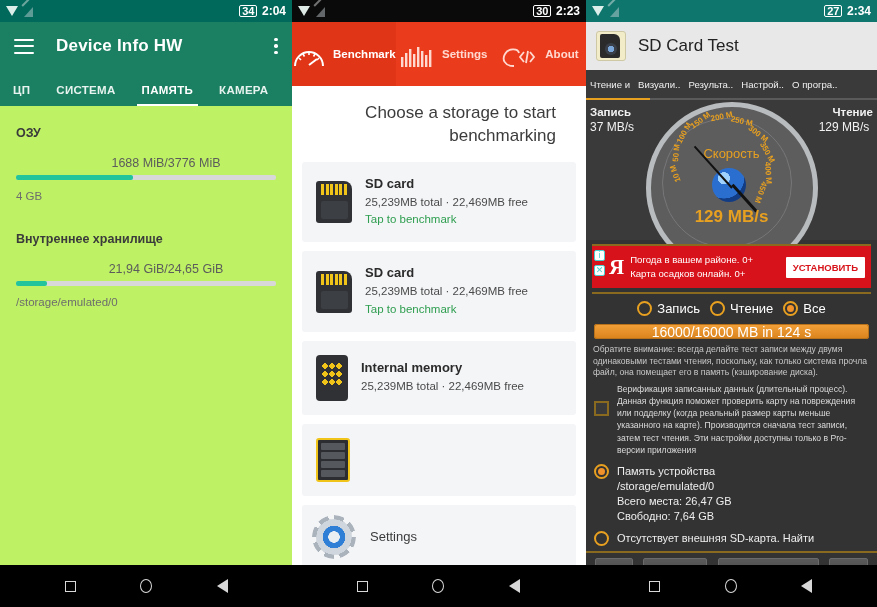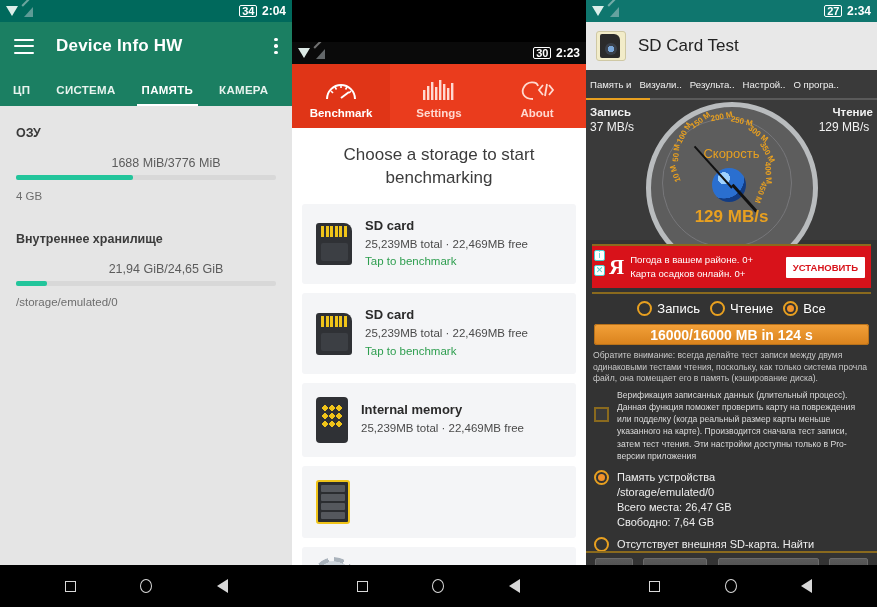--- a/index.html
+++ b/index.html
@@ -5,21 +5,21 @@
   * { box-sizing: border-box; margin: 0; padding: 0; }
   html, body {
     width: 877px; height: 607px;
     background: #000;
     font-family: "Liberation Sans", sans-serif;
     overflow: hidden;
   }
   .screen { position: relative; width: 877px; height: 607px; display: flex; }
   .panel { position: relative; height: 565px; overflow: hidden; }
   .p1 { width: 292px; background: #fafafa; }
-  .p2 { width: 294px; background: #86efac; margin-top: 42px; }
+  .p2 { width: 294px; background: #86efac; }
   .p3 { width: 291px; background: #2f2f2f; }
 
   
   .statusbar {
     height: 22px; display: flex; align-items: center;
     padding: 0 6px; font-size: 11px; color: #fff; font-weight: bold;
   }
   .sb-green { background: #00695c; }
   .sb-black { background: #0a0a0a; }
   .sb-blue  { background: #0f766e; }
@@ -51,38 +51,38 @@
   .p1-title { color: #fff; font-size: 17px; font-weight: bold; margin-left: 22px; letter-spacing: .2px; }
   .kebab { margin-left: auto; width: 4px; display: flex; flex-direction: column; gap: 3px; }
   .kebab i { width: 3.5px; height: 3.5px; background: #fff; border-radius: 50%; }
   .p1-tabs { background: #1b7f62; height: 36px; display: flex; align-items: flex-end;
              padding-left: 0; position: relative; }
   .p1-tab { color: #e7f3ee; font-size: 11.5px; font-weight: bold; padding: 0 13px 10px;
             white-space: nowrap; letter-spacing: .3px; position: relative; }
   .p1-tab.sel { color: #ffffff; }
   .p1-tab.sel:after { content: ""; position: absolute; left: 8px; right: 8px; bottom: 0;
                       height: 2.5px; background: #fff; }
-  .p1-body { padding: 20px 16px 16px; background: #e5e5e5; height: calc(100% - 106px); }
+  .p1-body { padding: 20px 16px 16px; background: #bef264; height: calc(100% - 106px); }
   .sec-title { font-size: 12.5px; font-weight: bold; color: #3b3b3b; margin-bottom: 16px; }
   .sec-val { font-size: 12.5px; color: #5c5c5c; text-align: center; margin-bottom: 5px;
              padding-left: 40px; }
   .bar-track { height: 5px; background: #d8d8d8; border-radius: 2px; position: relative; }
   .bar-fill { position: absolute; left: 0; top: 0; height: 100%; background: #22c59b; border-radius: 2px; }
   .sec-sub { font-size: 11.5px; color: #6d6d6d; margin-top: 10px; }
   .sp32 { height: 30px; }
 
   
   .p2-tabs { background: #ea3c1d; height: 64px; display: flex; }
-  .p2-tab { flex: 1; display: flex; flex-direction: column; align-items: center;
+  .p2-tab { flex: 1; display: flex; align-items: center;
             justify-content: center; gap: 7px; color: #ffd9d0; }
   .p2-tab.sel { background: #e03517; color: #fff; }
   .p2-tab span { font-size: 11.5px; font-weight: bold; }
   .p2-ico { height: 26px; display: flex; align-items: flex-end; }
   .p2-body { background: #fff; height: calc(100% - 86px); padding: 0 10px; }
-  .p2-head { text-align: center; font-size: 17px; color: #3c3c3c; padding: 16px 20px 14px;
+  .p2-head { text-align: right; font-size: 17px; color: #3c3c3c; padding: 16px 20px 14px;
              line-height: 1.35; }
   .card { background: #f4f5f7; border-radius: 3px; display: flex; align-items: center;
           gap: 13px; padding: 14px 14px; margin-bottom: 9px; }
   .card-txt h4 { font-size: 13px; color: #2b2b2b; margin-bottom: 3px; }
   .card-txt p { font-size: 11.5px; color: #4a4a4a; line-height: 1.5; }
   .card-txt p.ok { color: #2e9e4f; }
   .sdico { width: 36px; height: 42px; background: #2f3135; border-radius: 3px 8px 3px 3px;
            position: relative; flex: none; }
   .sdico:before { content: ""; position: absolute; left: 5px; top: 3px; width: 26px; height: 11px;
                   background: repeating-linear-gradient(90deg,#f0c419 0 3px,#2f3135 3px 4.5px); }
@@ -162,24 +162,24 @@
   .ad-btn { margin-left: auto; margin-right: 6px; background: #fff; color: #d8121a; font-size: 9.5px;
             font-weight: bold; padding: 5px 7px; border: none; border-radius: 1px; }
 
   .radiorow { display: flex; align-items: center; justify-content: center; gap: 10px;
               padding: 7px 0 5px; border-top: 2px solid #8a6a1e; margin: 4px 6px 0; }
   .radio { display: flex; align-items: center; gap: 5px; color: #fff; font-size: 13px; }
   .rdot { width: 15px; height: 15px; border-radius: 50%; border: 2px solid #e8a020; flex: none;
           position: relative; background: #333; }
   .rdot.on:after { content: ""; position: absolute; inset: 2px; background: #f2922a; border-radius: 50%; }
 
-  .progbar { margin: 3px 8px 0; height: 21px; border-radius: 3px;
+  .progbar { margin: 3px 8px 0; height: 15px; border-radius: 3px;
              background: linear-gradient(180deg,#f3a13a,#d9821c); display: flex;
              align-items: center; justify-content: center; color: #fff; font-size: 14px;
-             font-weight: bold; box-shadow: inset 0 0 0 1px #b9721a; }
+             font-weight: normal; box-shadow: inset 0 0 0 1px #b9721a; }
   .note { color: #c8c8c8; font-size: 8.6px; line-height: 1.35; padding: 5px 7px 0; }
   .chkrow { display: flex; gap: 8px; padding: 4px 8px 0; align-items: flex-start; }
   .chkbox { width: 15px; height: 15px; border: 2px solid #8a6a1e; background: #3a3a3a;
             margin-top: 18px; flex: none; }
   .chktxt { color: #dcdcdc; font-size: 8.6px; line-height: 1.42; }
   .optrow { display: flex; gap: 8px; padding: 8px 8px 0; align-items: flex-start; }
   .opttxt { color: #eee; font-size: 11px; line-height: 1.35; }
   .btnbar { position: absolute; left: 0; right: 0; bottom: 0; height: 34px;
             border-top: 2px solid #8a6a1e; display: flex; align-items: center;
             justify-content: space-around; background: #333; padding: 0 4px; }
@@ -368,21 +368,21 @@
         <span class="clock">2:34</span>
       </div>
     </div>
 
     <div class="p3-appbar">
       <div class="p3-icon"></div>
       <div class="p3-title">SD Card Test</div>
     </div>
 
     <div class="p3-tabs">
-      <div class="p3-tab">Память и</div>
+      <div class="p3-tab">Чтение и</div>
       <div class="p3-tab">Визуали..</div>
       <div class="p3-tab">Результа..</div>
       <div class="p3-tab">Настрой..</div>
       <div class="p3-tab">О програ..</div>
       <div class="p3-tabline"></div>
     </div>
 
     <div class="p3-body">
 
       <div class="gaugewrap">

